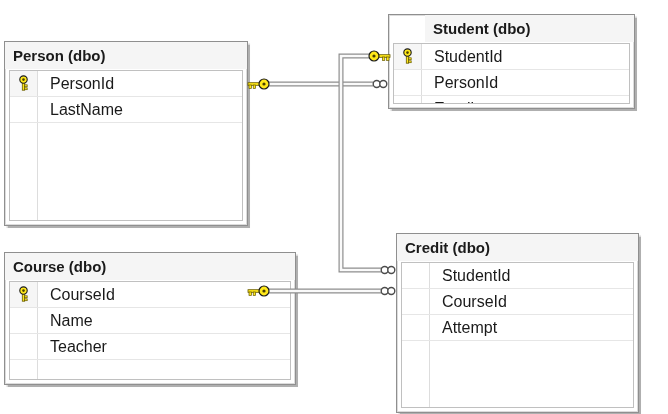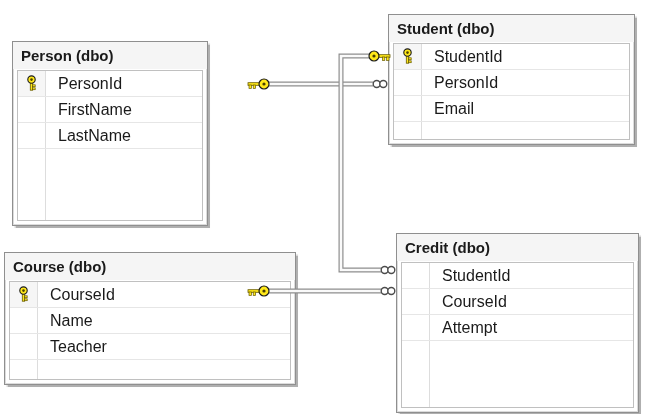--- a/index.html
+++ b/index.html
@@ -113,47 +113,43 @@
     <use href="#key-left" x="264" y="84"></use>
     <use href="#inf-many" x="380" y="84"></use>
 
     <use href="#key-left" transform="translate(374,56) scale(-1,1)"></use>
     <use href="#inf-many" x="388" y="270"></use>
 
     <use href="#key-left" x="264" y="291"></use>
     <use href="#inf-many" x="388" y="291"></use>
   </svg>
 
-  <div class="tbl" style="left:12px; top:41px; width:196px; height:185px;">
+  <div class="tbl" style="left:4px; top:41px; width:244px; height:185px;">
     <div class="tbl-title">Person (dbo)</div>
     <div class="tbl-body">
         <div class="trow pk">
           <div class="keycell">
   <svg width="13" height="17" viewBox="0 0 13 17" aria-hidden="true">
     <rect x="5.3" y="7" width="2.4" height="8.2" fill="#ffe81a" stroke="#665a00" stroke-width="0.8"></rect>
     <rect x="7.6" y="12.8" width="2.6" height="1.9" fill="#ffe81a" stroke="#665a00" stroke-width="0.7"></rect>
     <rect x="7.6" y="9.8" width="2.6" height="1.9" fill="#ffe81a" stroke="#665a00" stroke-width="0.7"></rect>
     <circle cx="6.5" cy="4.6" r="3.7" fill="#ffe81a" stroke="#1a1a1a" stroke-width="1.1"></circle>
     <circle cx="6.5" cy="4.6" r="1.3" fill="#4a4000"></circle>
   </svg>
 </div>
           <div class="fname">PersonId</div>
         </div>
         <div class="trow">
           <div class="keycell"></div>
-          <div class="fname">FirstName</div>
-        </div>
-        <div class="trow">
-          <div class="keycell"></div>
           <div class="fname">LastName</div>
         </div>
       </div>
   </div>
 
-  <div class="tbl" style="left:388px; top:14px; width:247px; height:131px;">
+  <div class="tbl" style="left:388px; top:14px; width:247px; height:95px;padding-left:36px;">
     <div class="tbl-title">Student (dbo)</div>
     <div class="tbl-body">
         <div class="trow pk">
           <div class="keycell">
   <svg width="13" height="17" viewBox="0 0 13 17" aria-hidden="true">
     <rect x="5.3" y="7" width="2.4" height="8.2" fill="#ffe81a" stroke="#665a00" stroke-width="0.8"></rect>
     <rect x="7.6" y="12.8" width="2.6" height="1.9" fill="#ffe81a" stroke="#665a00" stroke-width="0.7"></rect>
     <rect x="7.6" y="9.8" width="2.6" height="1.9" fill="#ffe81a" stroke="#665a00" stroke-width="0.7"></rect>
     <circle cx="6.5" cy="4.6" r="3.7" fill="#ffe81a" stroke="#1a1a1a" stroke-width="1.1"></circle>
     <circle cx="6.5" cy="4.6" r="1.3" fill="#4a4000"></circle>

